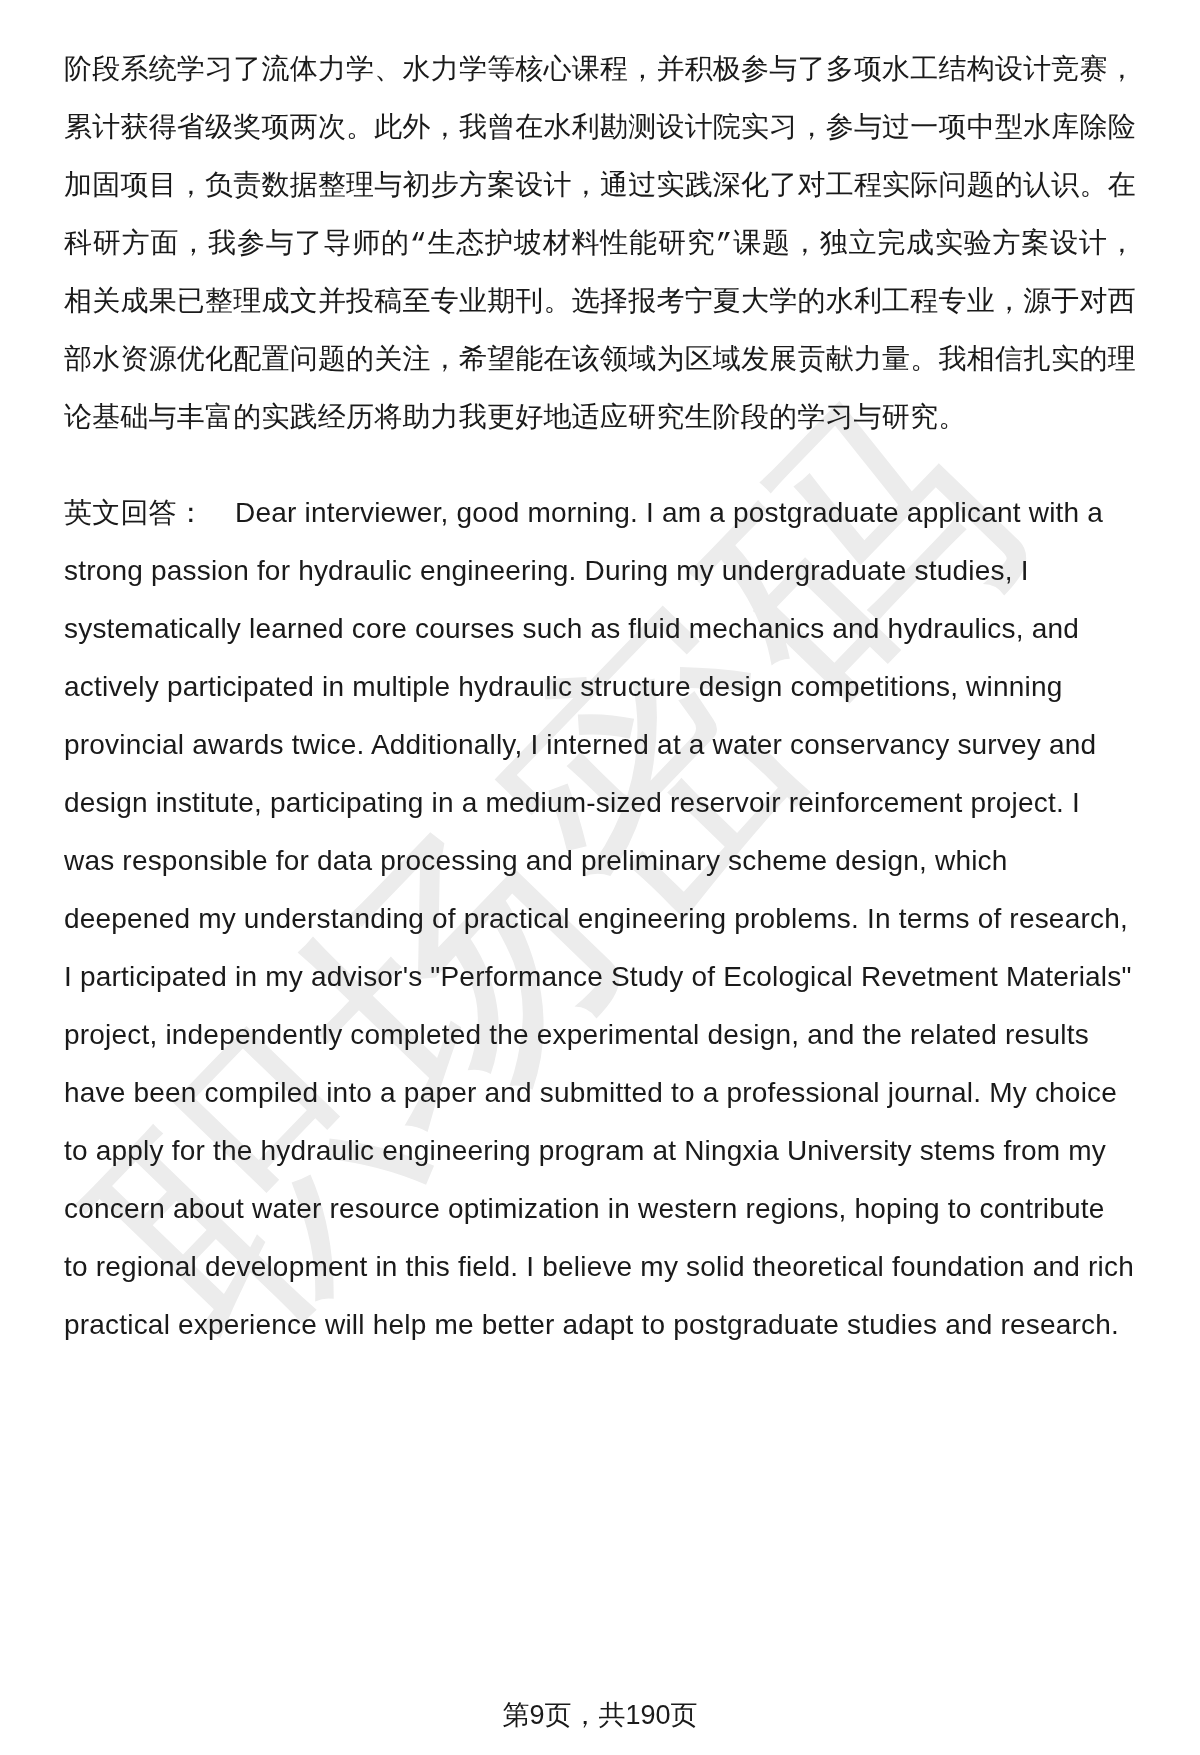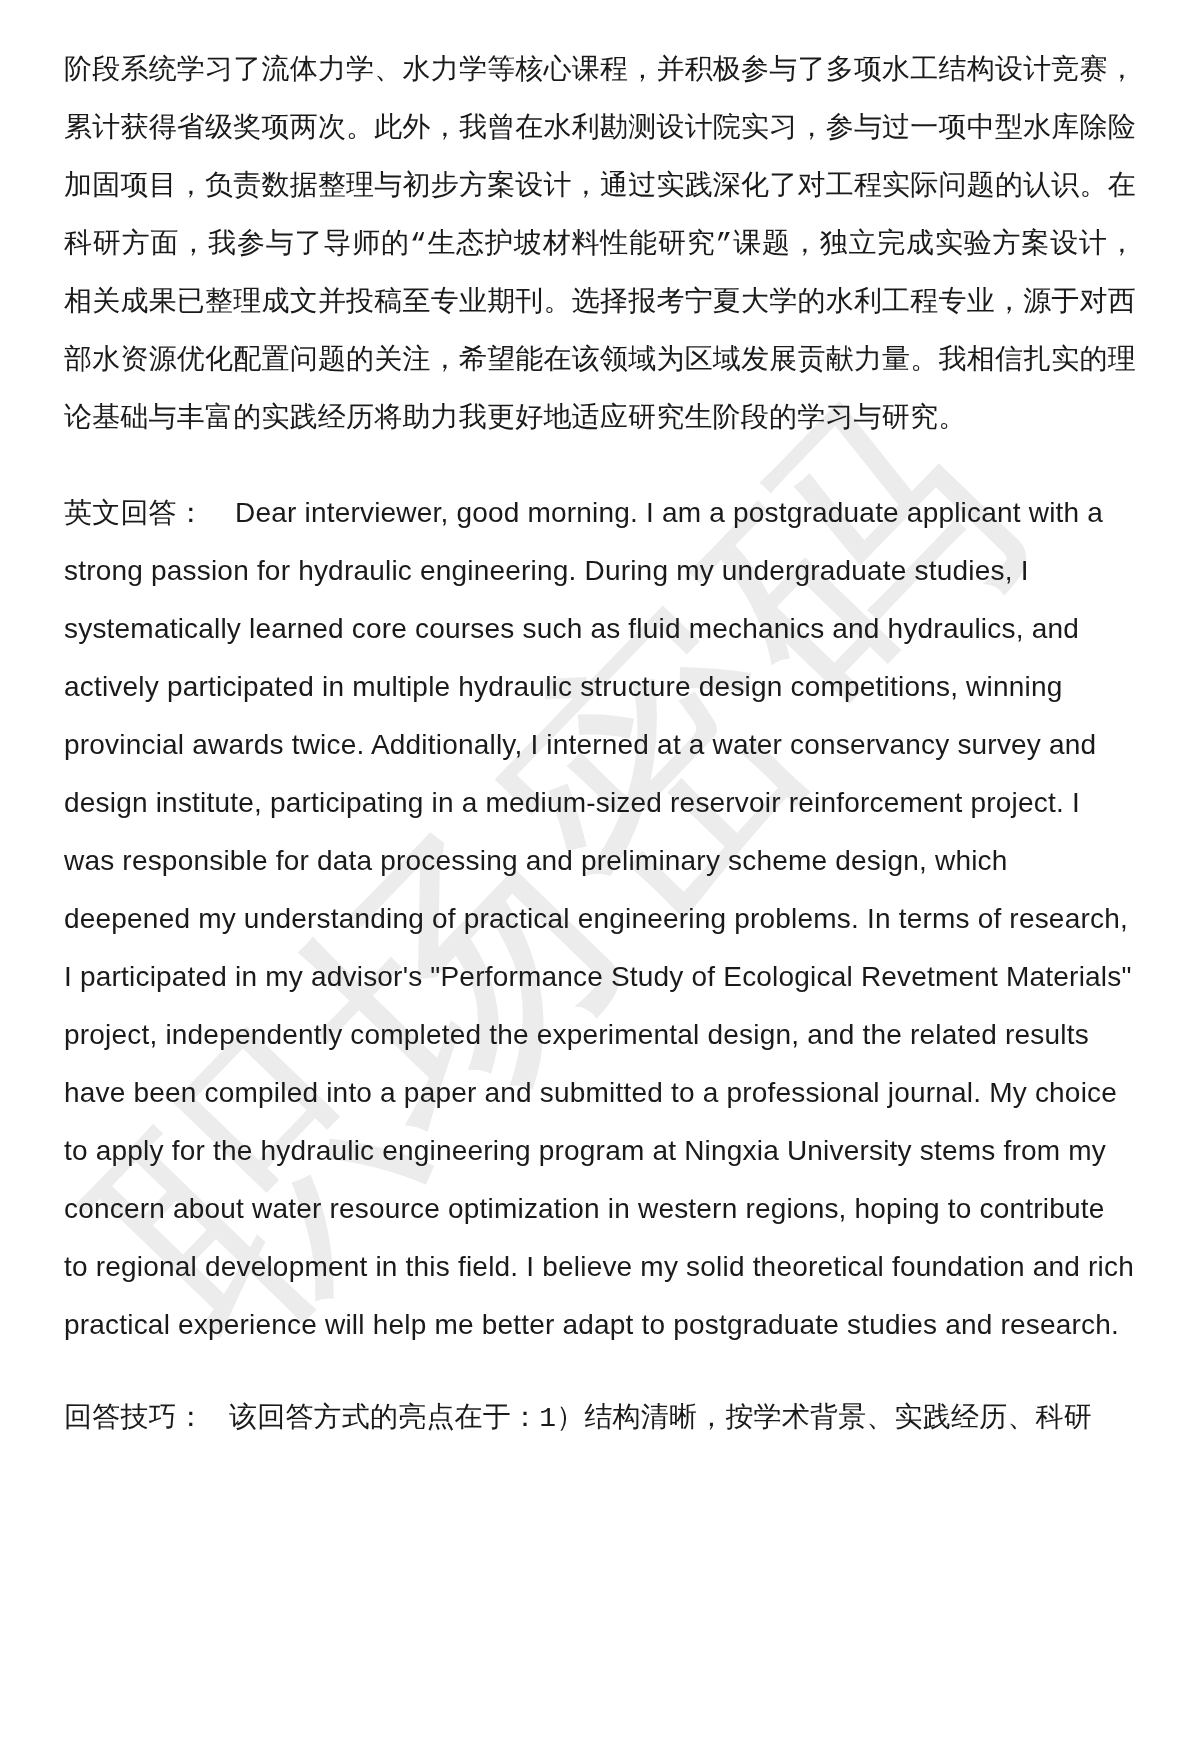--- a/index.html
+++ b/index.html
@@ -81,18 +81,20 @@
 <div class="page">
 
   <div class="watermark">职场密码</div>
 
   <main class="content">
 
     <p class="para cjk">阶段系统学习了流体力学、水力学等核心课程，并积极参与了多项水工结构设计竞赛，累计获得省级奖项两次。此外，我曾在水利勘测设计院实习，参与过一项中型水库除险加固项目，负责数据整理与初步方案设计，通过实践深化了对工程实际问题的认识。在科研方面，我参与了导师的“生态护坡材料性能研究”课题，独立完成实验方案设计，相关成果已整理成文并投稿至专业期刊。选择报考宁夏大学的水利工程专业，源于对西部水资源优化配置问题的关注，希望能在该领域为区域发展贡献力量。我相信扎实的理论基础与丰富的实践经历将助力我更好地适应研究生阶段的学习与研究。</p>
 
     <p class="para en"><span class="label-wide">英文回答：</span><span>Dear interviewer, good morning. I am a postgraduate applicant with a strong passion for hydraulic engineering. During my undergraduate studies, I systematically learned core courses such as fluid mechanics and hydraulics, and actively participated in multiple hydraulic structure design competitions, winning provincial awards twice. Additionally, I interned at a water conservancy survey and design institute, participating in a medium-sized reservoir reinforcement project. I was responsible for data processing and preliminary scheme design, which deepened my understanding of practical engineering problems. In terms of research, I participated in my advisor's "Performance Study of Ecological Revetment Materials" project, independently completed the experimental design, and the related results have been compiled into a paper and submitted to a professional journal. My choice to apply for the hydraulic engineering program at Ningxia University stems from my concern about water resource optimization in western regions, hoping to contribute to regional development in this field. I believe my solid theoretical foundation and rich practical experience will help me better adapt to postgraduate studies and research.</span></p>
 
-    <p class="para cjk"><span class="label-narrow">回答技巧：</span><span>该回答方式的亮点在于：1）结构清晰，按学术背景、实践经历、科研</span></p>
 
   </main>
 
+  <footer class="footer">
+    <span>第9页，共190页</span>
+  </footer>
 
 </div>
 
 </body></html>

